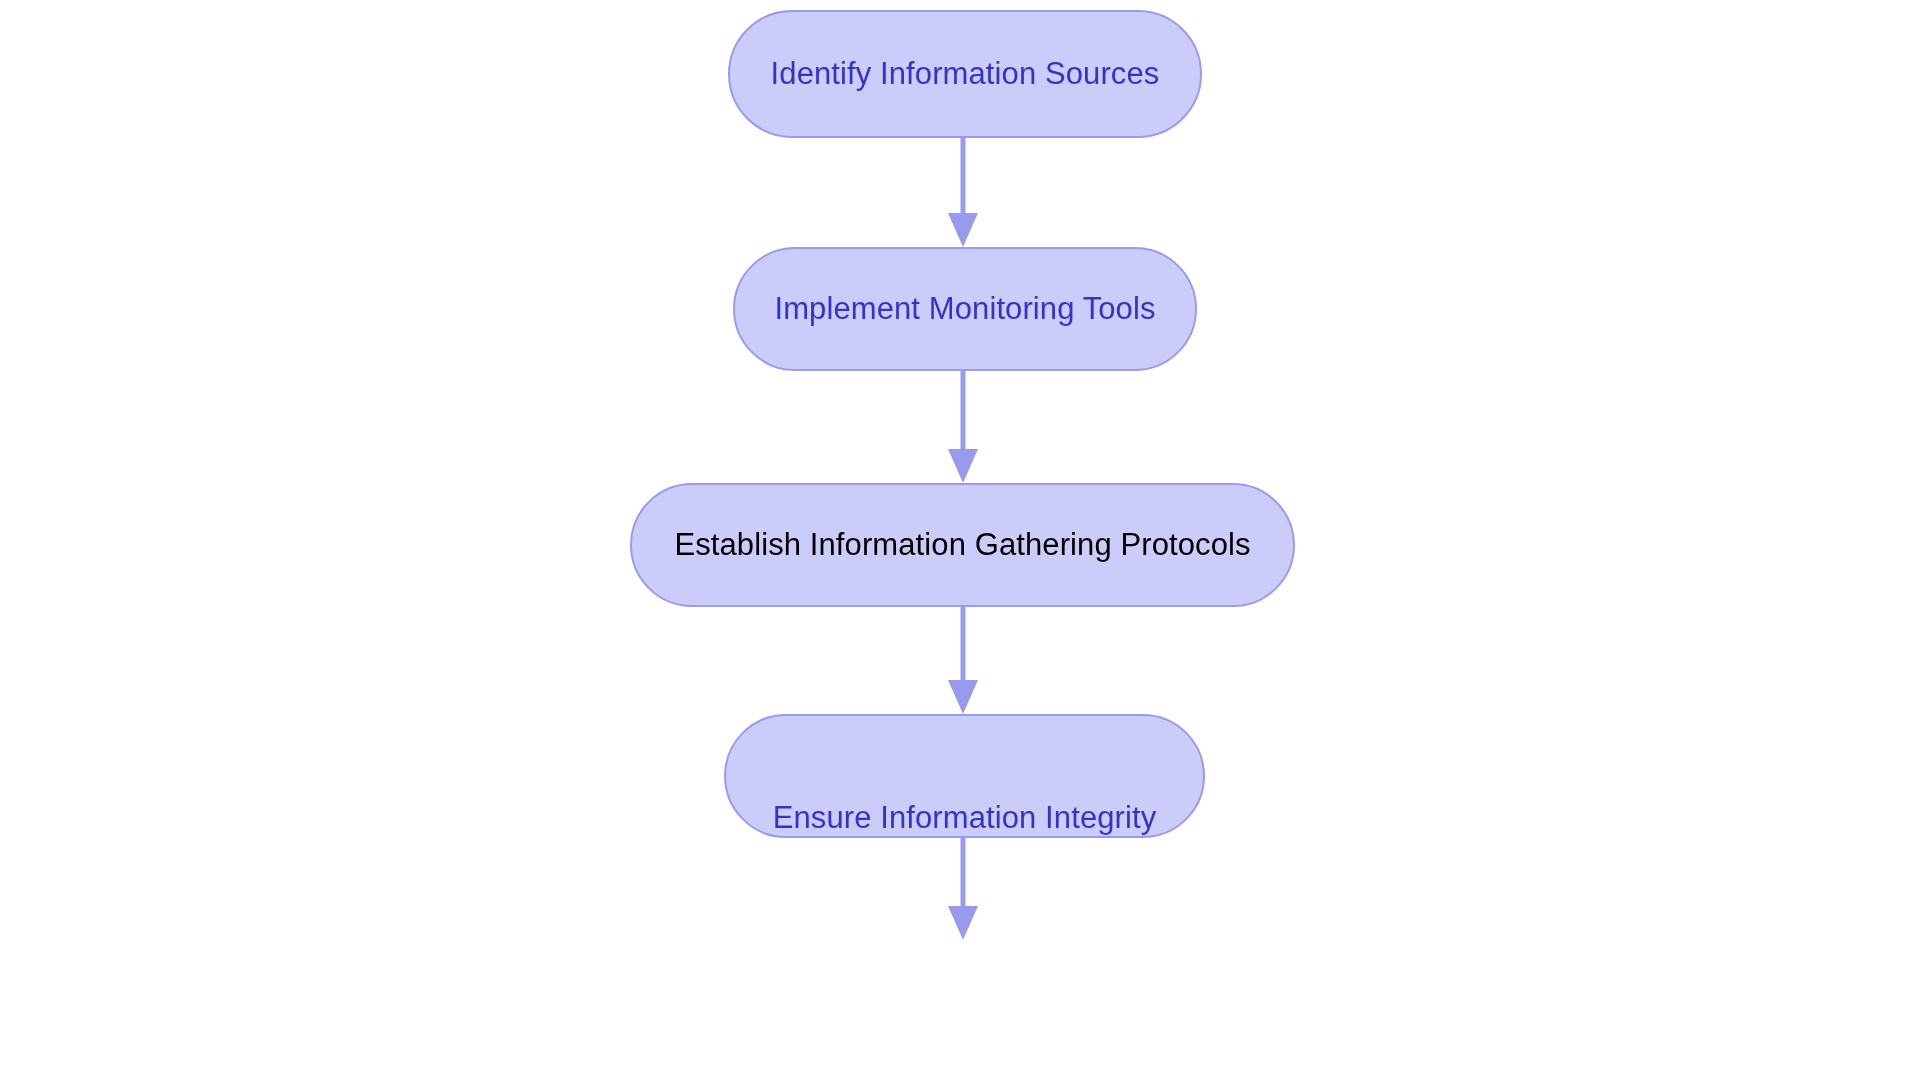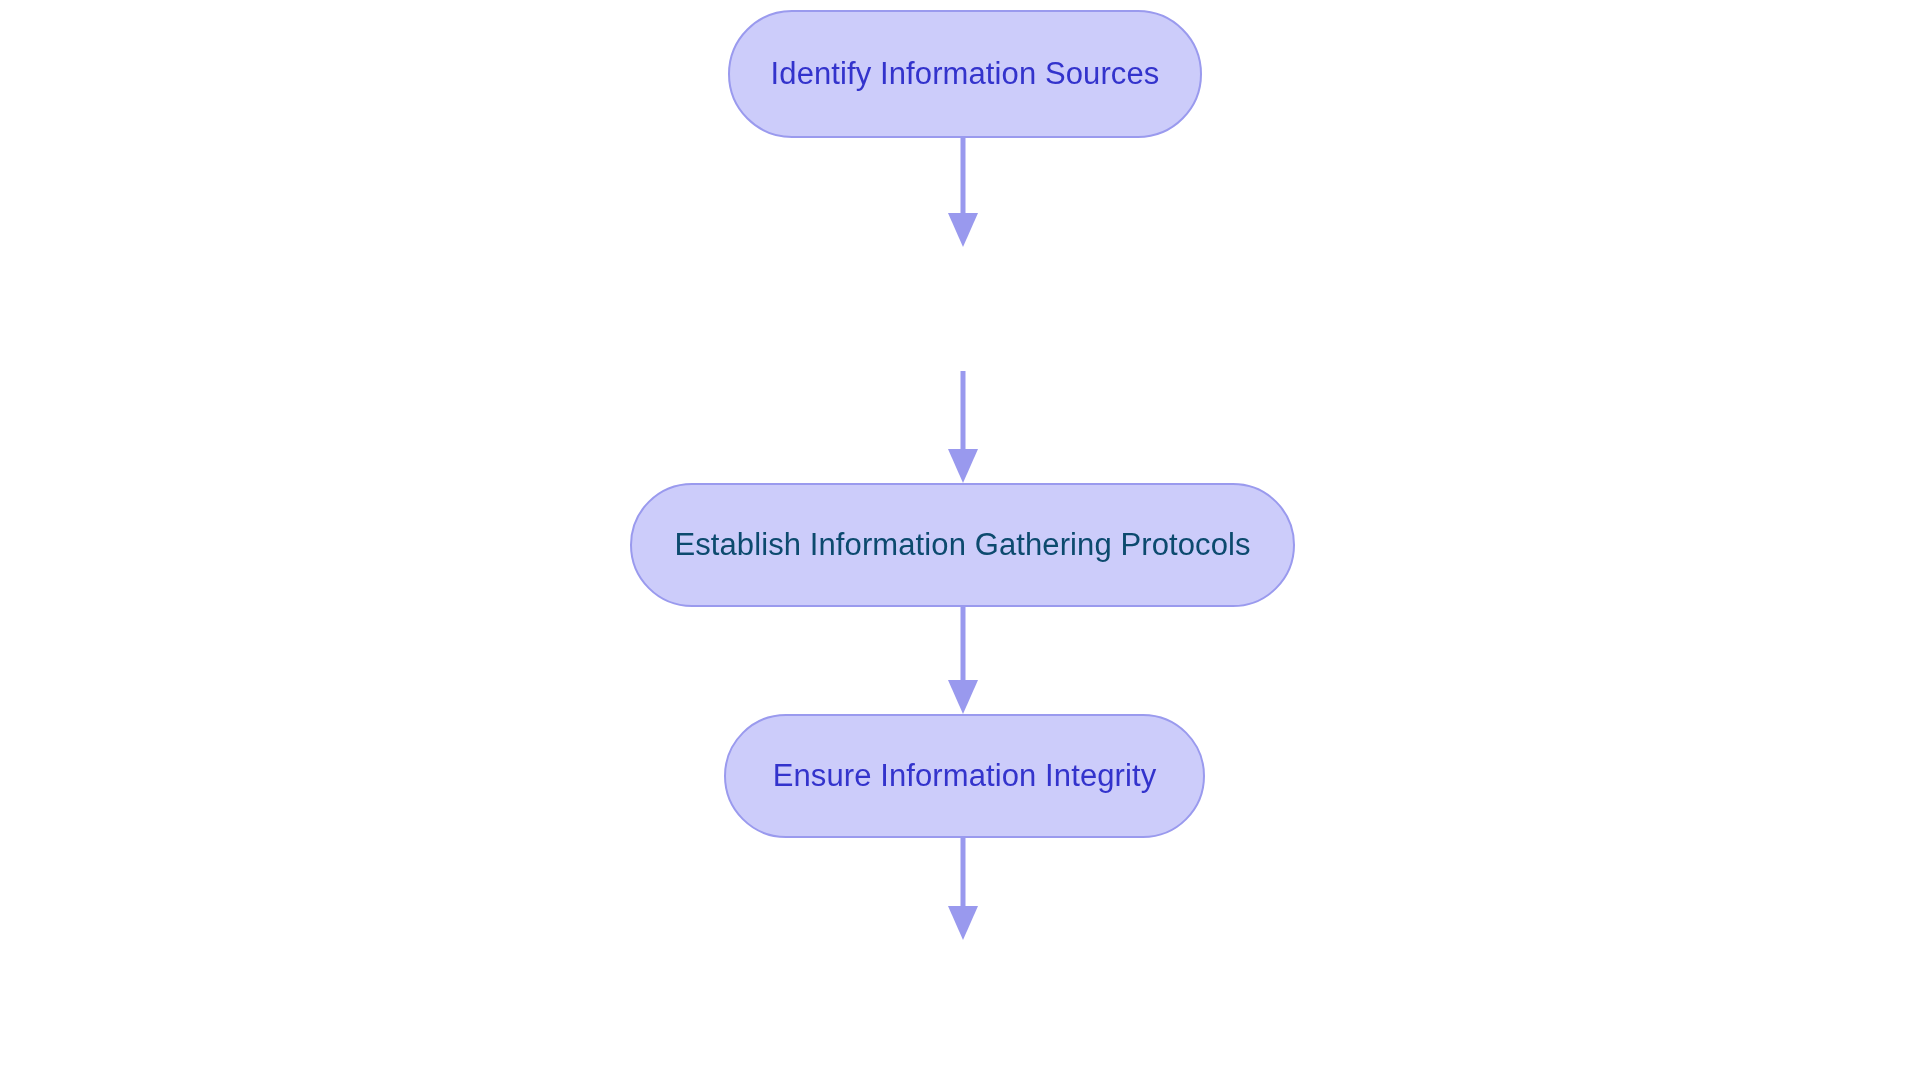--- a/index.html
+++ b/index.html
@@ -73,24 +73,27 @@
         <polygon points="948,906 978,906 963,940" fill="#9999ee"></polygon>
       </g>
   </svg>
 
   <div class="node-layer">
 
     <div class="flow-node" id="node-box-0" style="left: 728px; top: 10px; width: 474px; height: 128px; background: rgb(204, 204, 250); border-color: rgb(154, 154, 238); color: rgb(51, 51, 204);">
       <span class="node-label">Identify Information Sources</span>
     </div>
 
+    <div class="flow-node" id="node-box-1" style="left: 733px; top: 247px; width: 464px; height: 124px; background: rgb(204, 204, 250); border-color: rgb(154, 154, 238); color: rgb(51, 51, 204);">
+      <span class="node-label">Implement Monitoring Tools</span>
+    </div>
 
-    <div class="flow-node" id="node-box-2" style="left: 630px; top: 483px; width: 665px; height: 124px; background: rgb(204, 204, 250); border-color: rgb(154, 154, 238); color: #0c4a6e;">
+    <div class="flow-node" id="node-box-2" style="left: 630px; top: 483px; width: 665px; height: 124px; background: rgb(204, 204, 250); border-color: rgb(154, 154, 238); color: #000000;">
       <span class="node-label">Establish Information Gathering Protocols</span>
     </div>
 
-    <div class="flow-node" id="node-box-3" style="left: 724px; top: 714px; width: 481px; height: 124px; background: rgb(204, 204, 250); border-color: rgb(154, 154, 238); color: rgb(51, 51, 204);">
+    <div class="flow-node" id="node-box-3" style="left: 724px; top: 714px; width: 481px; height: 124px; background: rgb(204, 204, 250); border-color: rgb(154, 154, 238); color: rgb(51, 51, 204); align-items: flex-end;">
       <span class="node-label">Ensure Information Integrity</span>
     </div>
 
 
   </div>
 </div>
 
 </body></html>

